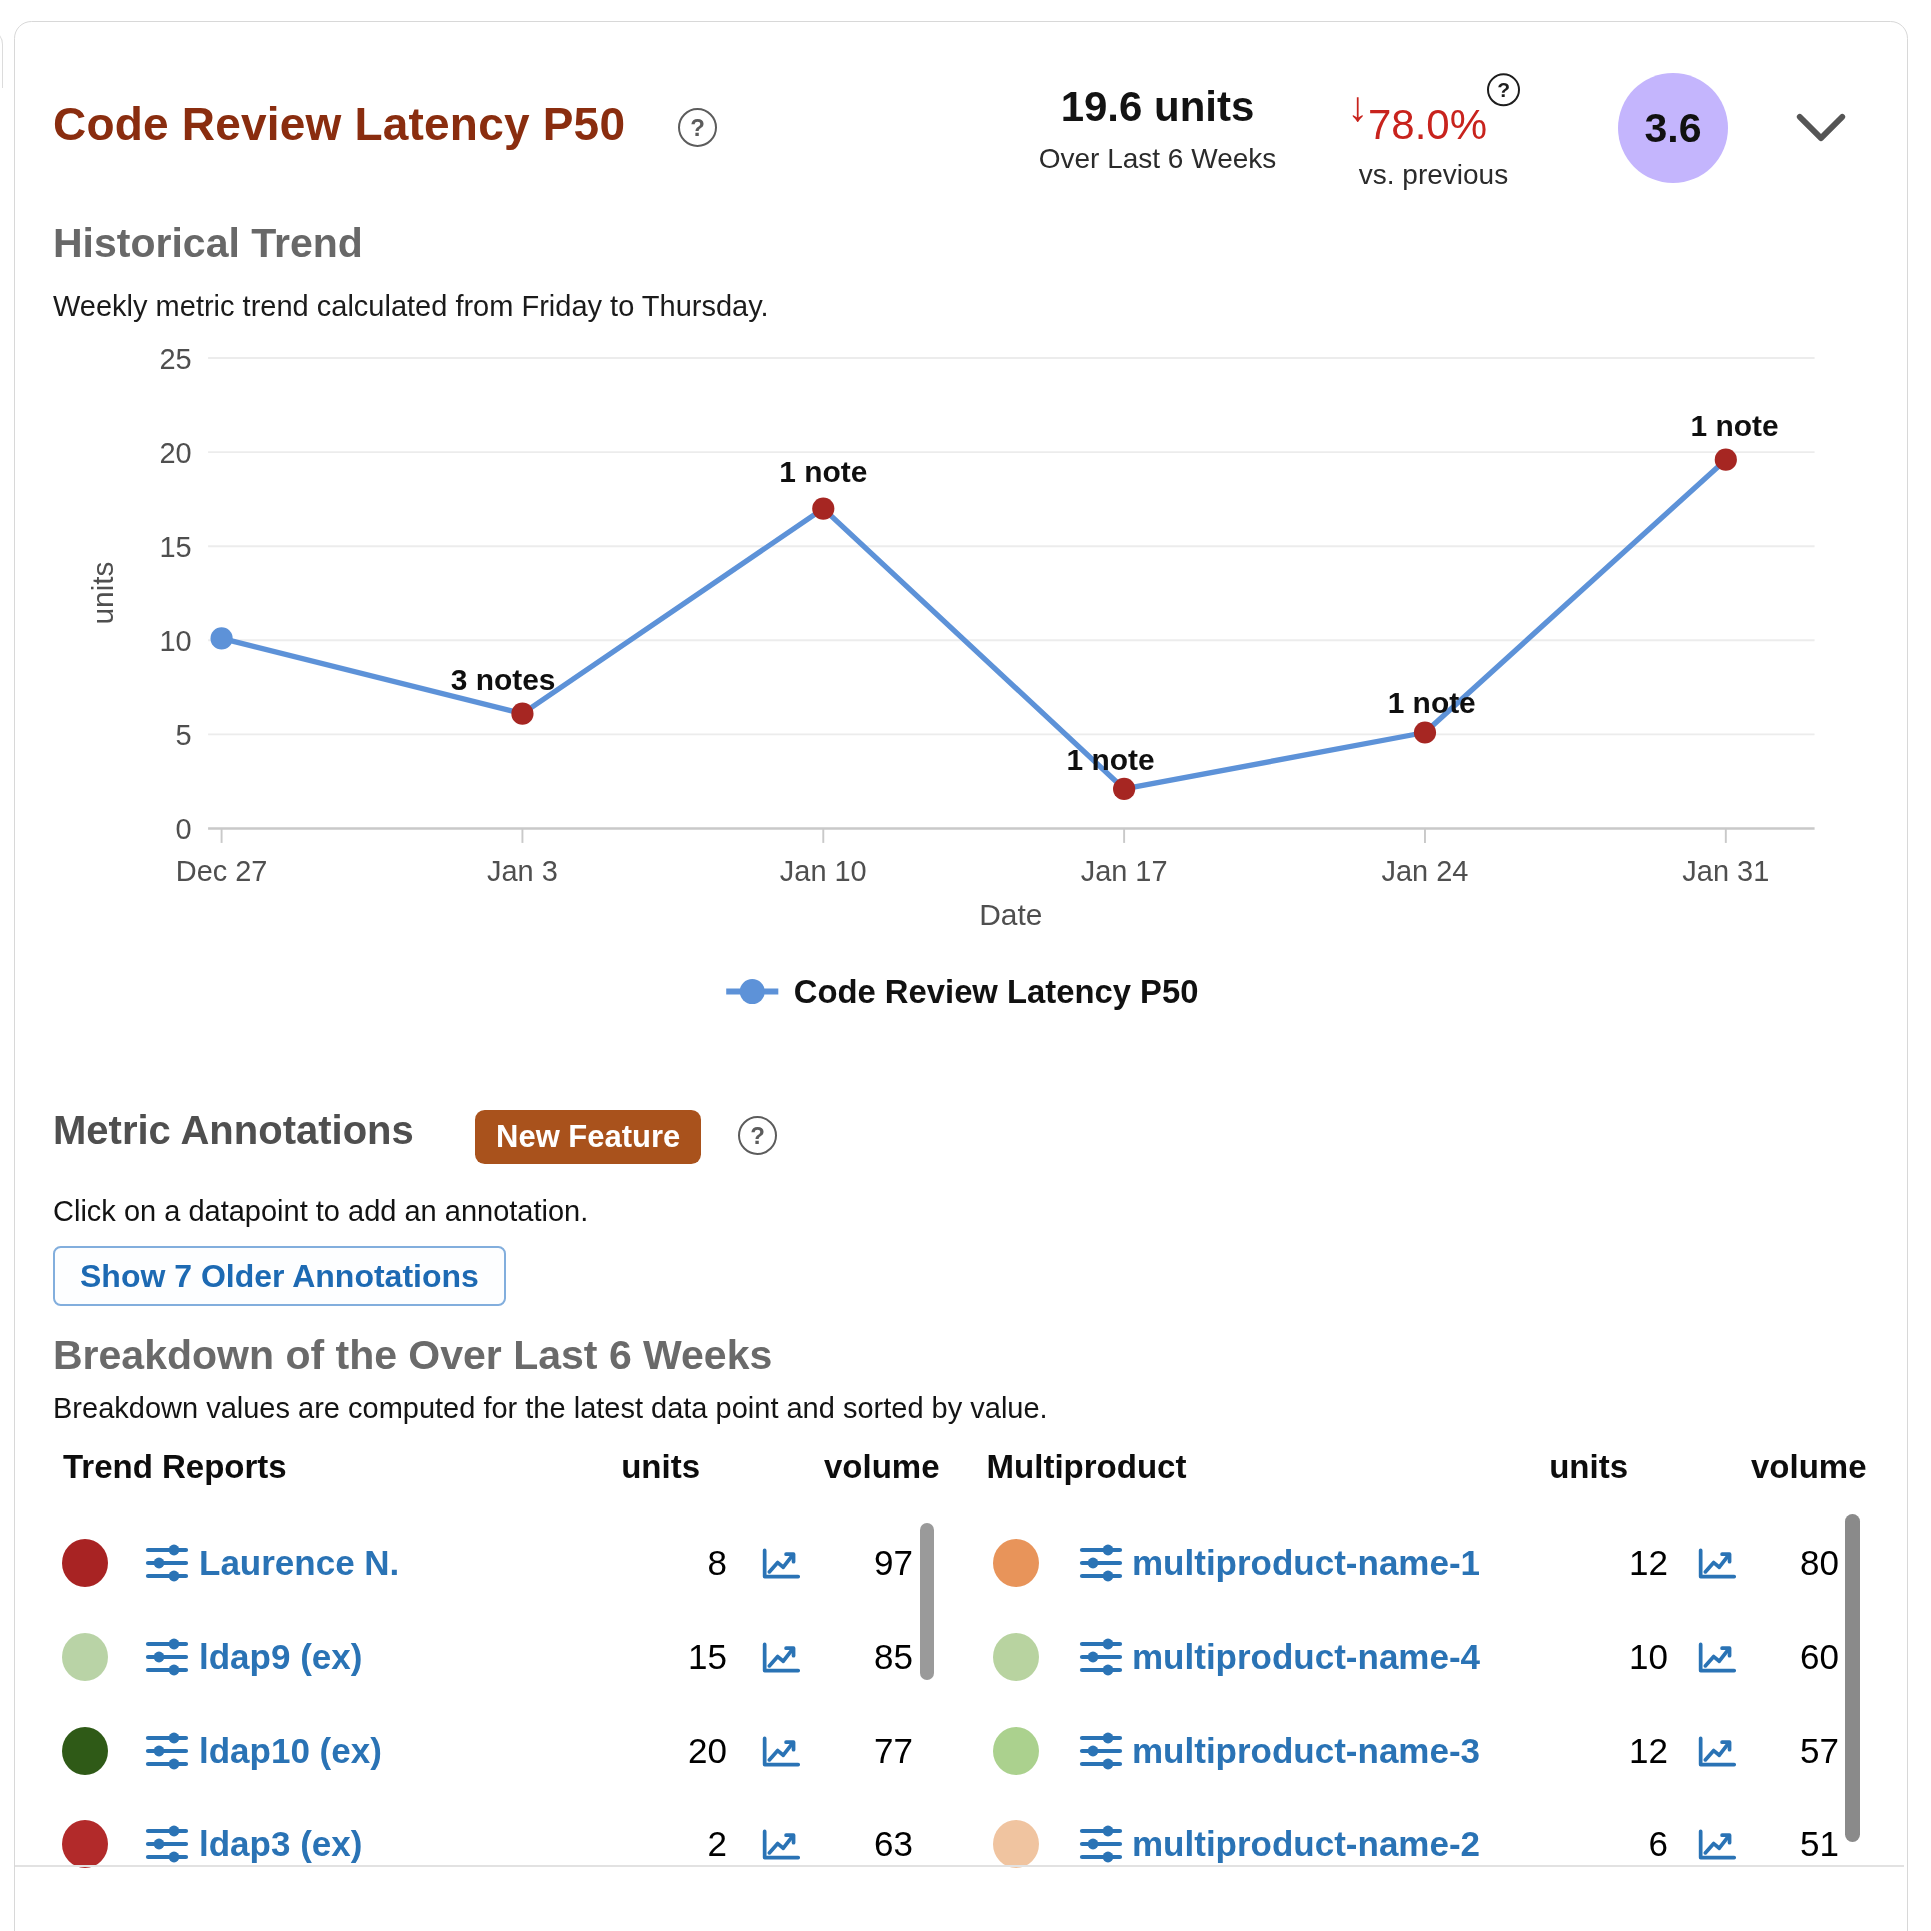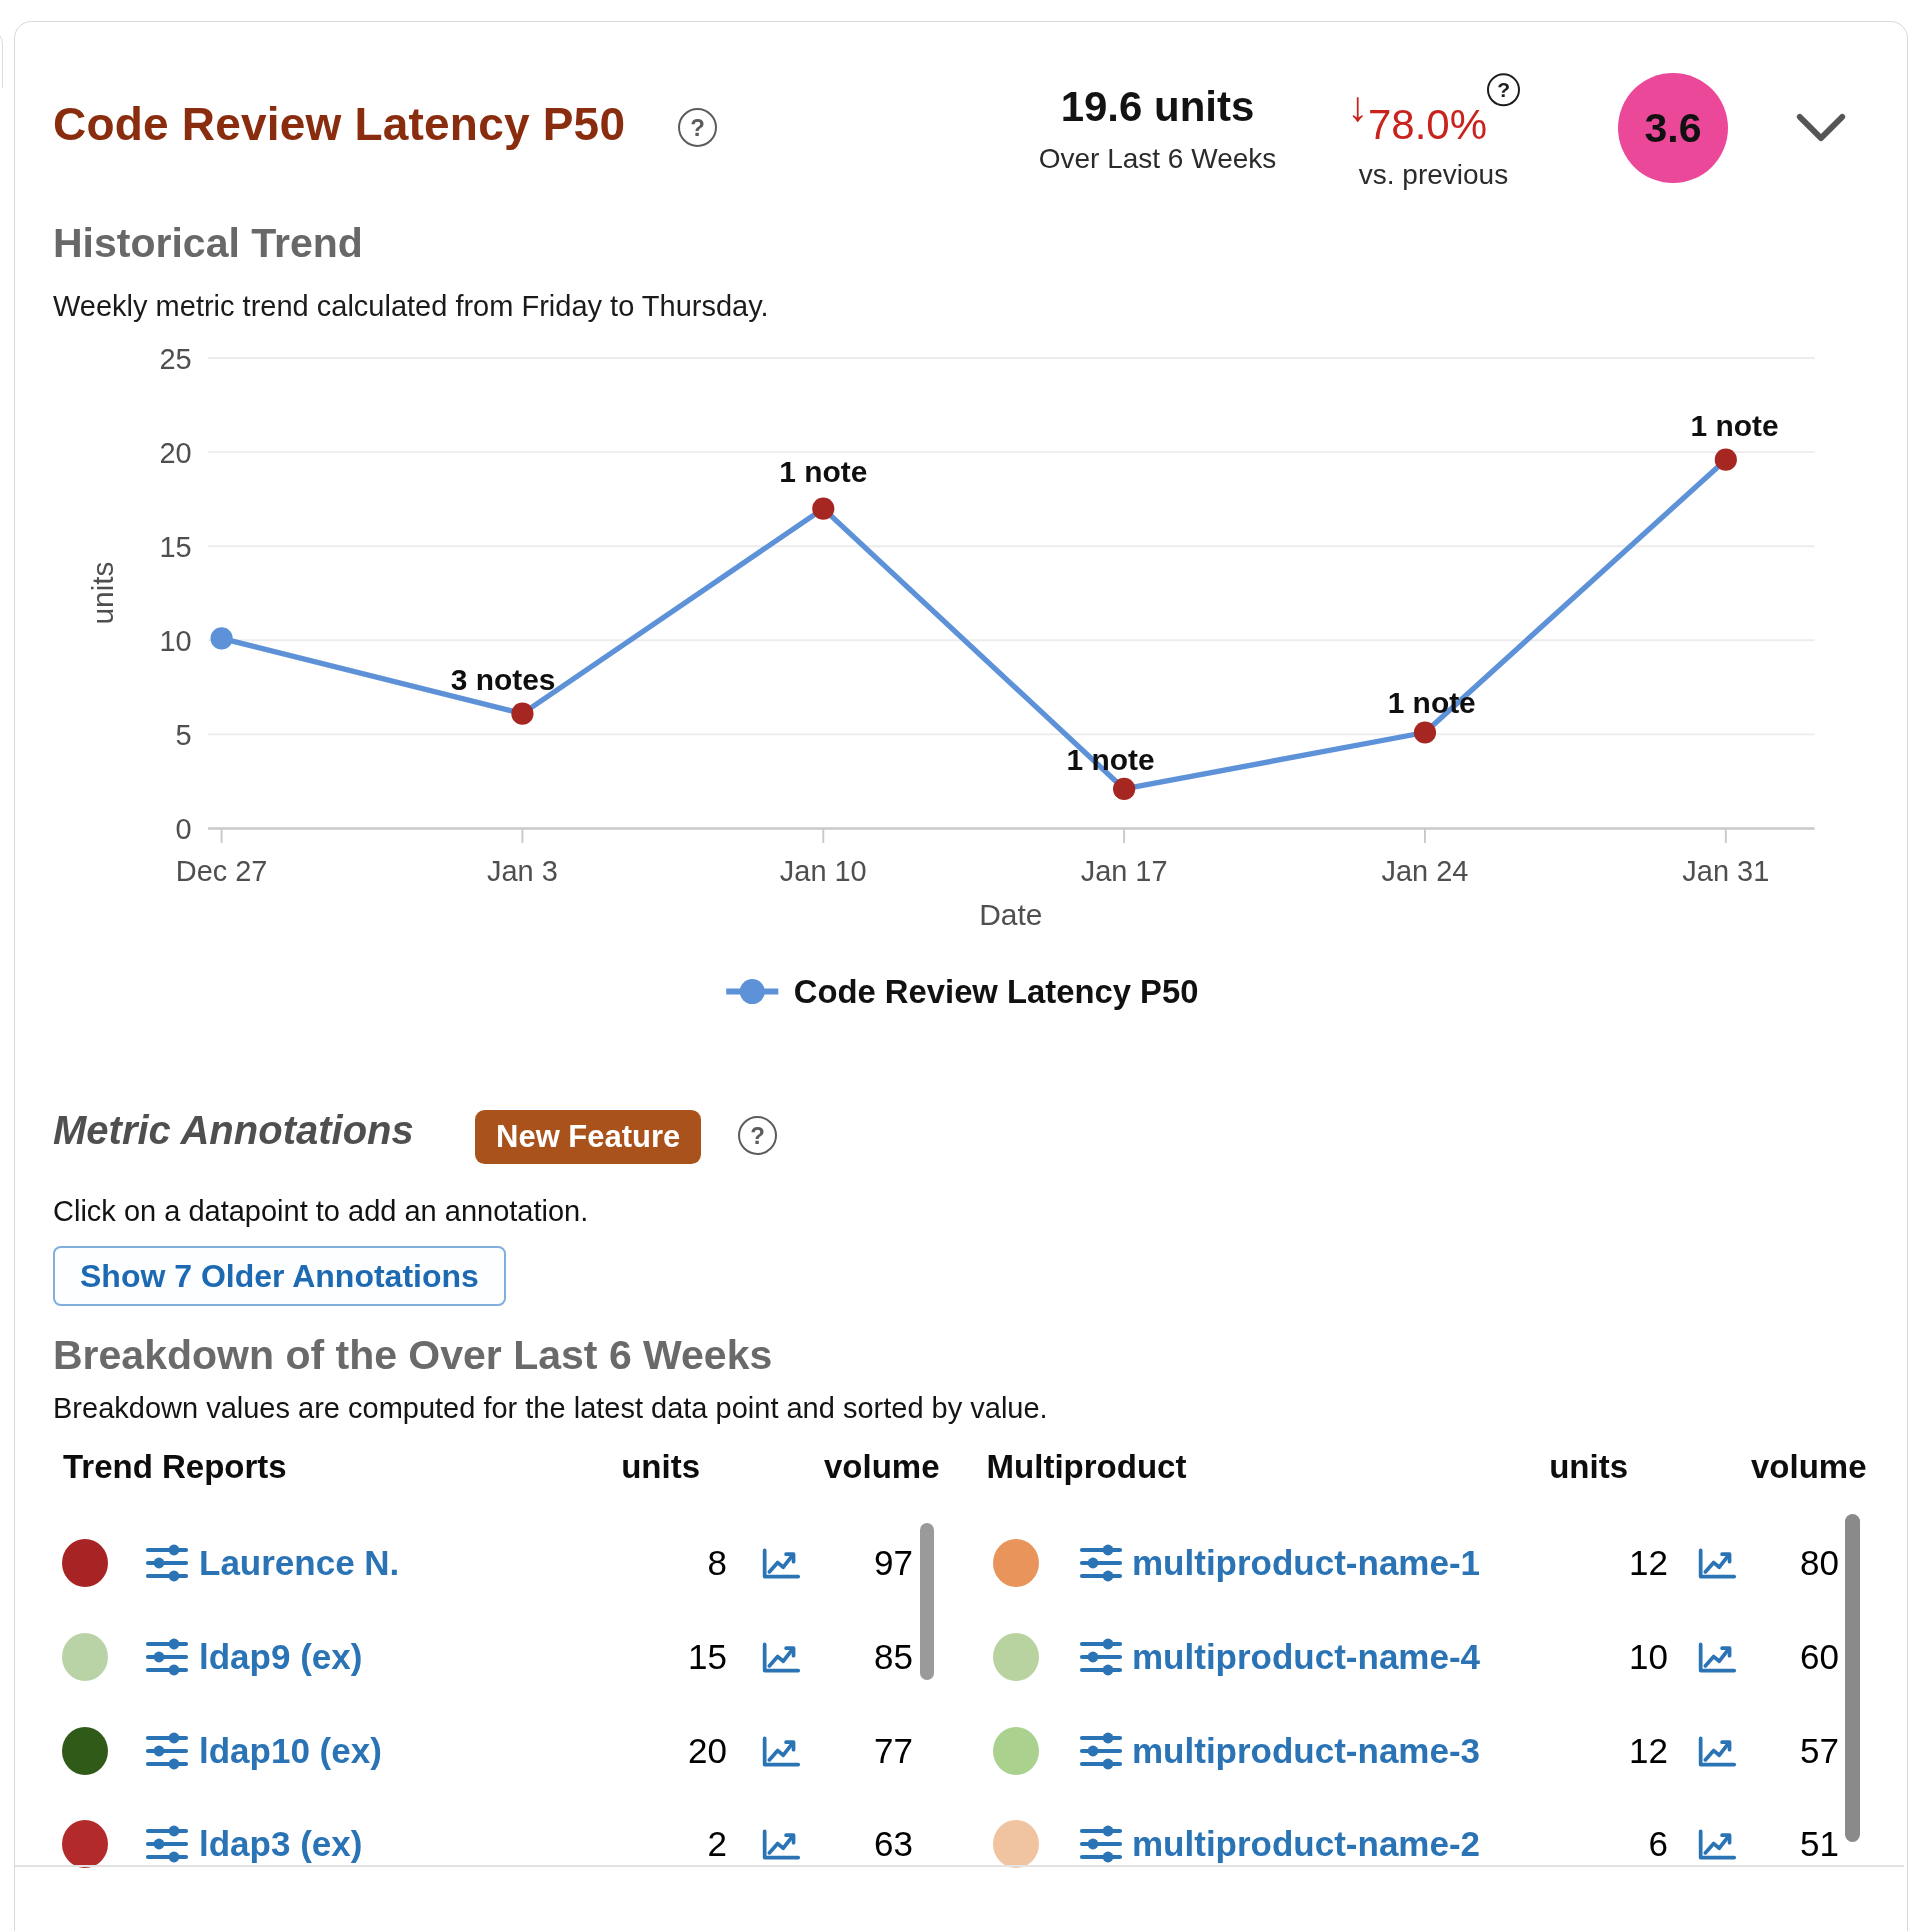--- a/index.html
+++ b/index.html
@@ -33,21 +33,21 @@
   .chev{left:1792px;top:110px;}
 
   
   .h-trend{left:53px;top:220px;font-size:41px;font-weight:700;color:#686868;}
   .sub-trend{left:53px;top:290px;font-size:29px;color:#1b1b1b;}
 
   #trend-svg{left:0;top:319px;}
   svg text{font-family:"Liberation Sans",sans-serif;}
 
   
-  .h-annot{left:53px;top:1108px;font-size:40px;font-weight:700;color:#4f4f4f;font-style:italic;}
+  .h-annot{left:53px;top:1108px;font-size:40px;font-weight:700;color:#4f4f4f;}
   .badge{left:475px;top:1110px;height:54px;line-height:54px;padding:0 21px;border-radius:9.7px;
          background:#a9521c;color:#fff;font-size:31px;font-weight:700;}
   .annot-q{left:738px;top:1116px;}
   .hint{left:53px;top:1195px;font-size:29px;color:#121212;}
   .show-btn{left:53px;top:1246px;height:60px;line-height:56px;padding:0 25px;background:#fdfeff;
             border:2.9px solid #82aedd;border-radius:7.7px;font-size:32px;font-weight:700;color:#1d6ab3;cursor:pointer;}
 
   
   .h-break{left:53px;top:1332px;font-size:41px;font-weight:700;color:#6a6a6a;}
   .sub-break{left:53px;top:1392px;font-size:29px;color:#141414;}
@@ -94,21 +94,21 @@
 
   <div class="abs stat delta-block">
     <div class="delta-line">
       <span class="delta-arrow">↓</span>
       <span class="delta-text">78.0%</span>
       <span class="qicon small">?</span>
     </div>
     <div class="stat-sub">vs. previous</div>
   </div>
 
-  <div class="abs score-circle" style="background: #ec4899; text-align: center;">3.6</div>
+  <div class="abs score-circle" style="background: #c4b5fd; text-align: center;">3.6</div>
 
   <div class="abs chev">
     <svg width="58" height="37" viewBox="0 0 60 38">
       <polyline points="8,7 30,29 52,7" fill="none" stroke="#555" stroke-width="6" stroke-linecap="round" stroke-linejoin="round"></polyline>
     </svg>
   </div>
 
   <div class="abs h-trend">Historical Trend</div>
   <div class="abs sub-trend">Weekly metric trend calculated from Friday to Thursday.</div>
 

